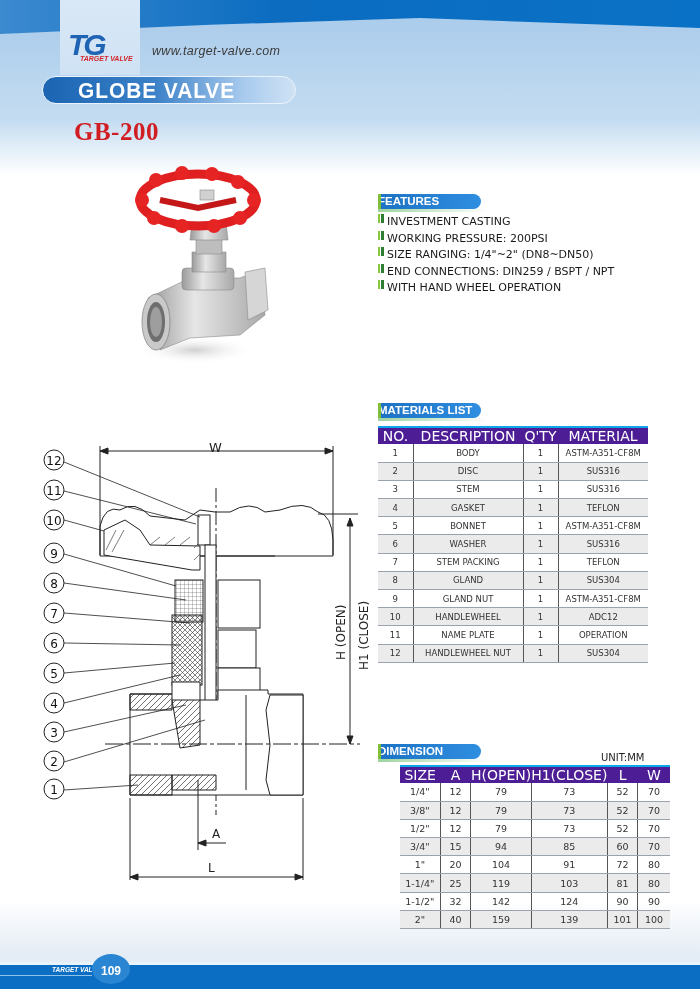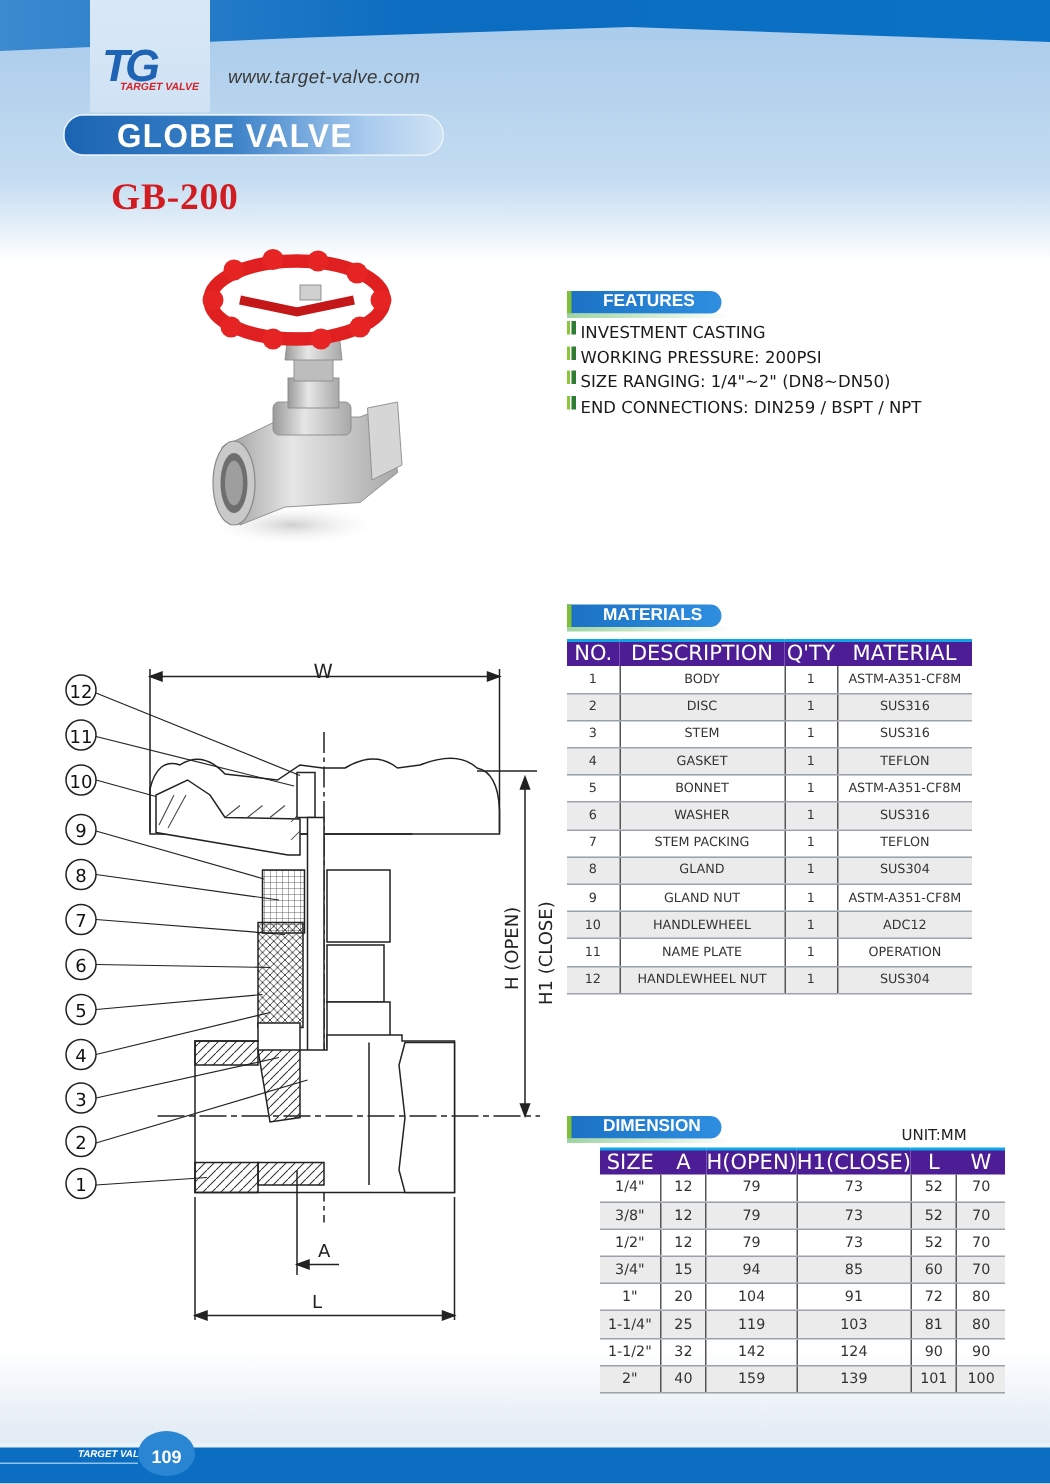--- a/index.html
+++ b/index.html
@@ -47,21 +47,21 @@
     position:absolute; left:74px; top:118px; font-family:Liberation Serif, serif;
     font-weight:bold; font-size:25px; color:#d11d22; letter-spacing:0.5px;
   }
   
   .photo { position:absolute; left:120px; top:160px; width:155px; height:210px; }
   
   .sec-head {
     position:absolute; height:15px; width:103px; border-radius:0 8px 8px 0;
     background:linear-gradient(to right, #1c72c4, #2f8ee0);
     color:#fff; font-family:"Liberation Sans", sans-serif; font-weight:bold; font-size:11.5px;
-    line-height:15px; padding-left:24px;
+    line-height:15px; padding-left:0;
   }
   .sec-head::before {
     content:""; position:absolute; left:0; top:0; width:3px; height:15px; background:#7fbf3a;
   }
   .sec-head::after {
     content:""; position:absolute; left:0; top:15px; width:110px; height:3px;
     background:linear-gradient(to right, #9ed4a0, rgba(200,230,220,0));
   }
   .features { position:absolute; left:378px; top:214px; }
   .feature {
@@ -168,20 +168,24 @@
       <span class="bullet"></span>
       <span>WORKING PRESSURE: 200PSI</span>
     </div>
   <div class="feature">
       <span class="bullet"></span>
       <span>SIZE RANGING: 1/4"~2" (DN8~DN50)</span>
     </div>
   <div class="feature">
       <span class="bullet"></span>
       <span>END CONNECTIONS: DIN259 / BSPT / NPT</span>
+    </div>
+  <div class="feature">
+      <span class="bullet"></span>
+      <span>WITH HAND WHEEL OPERATION</span>
     </div>
 </div>
 
 <div class="sec-head" style="left:378px;top:403px;">MATERIALS LIST</div>
 <table class="mat" style="left:378px;top:426px;width:270px;">
   <thead>
     <tr>
       <th style="width:35px">NO.</th>
       <th style="width:110px">DESCRIPTION</th>
       <th style="width:35px">Q'TY</th>

